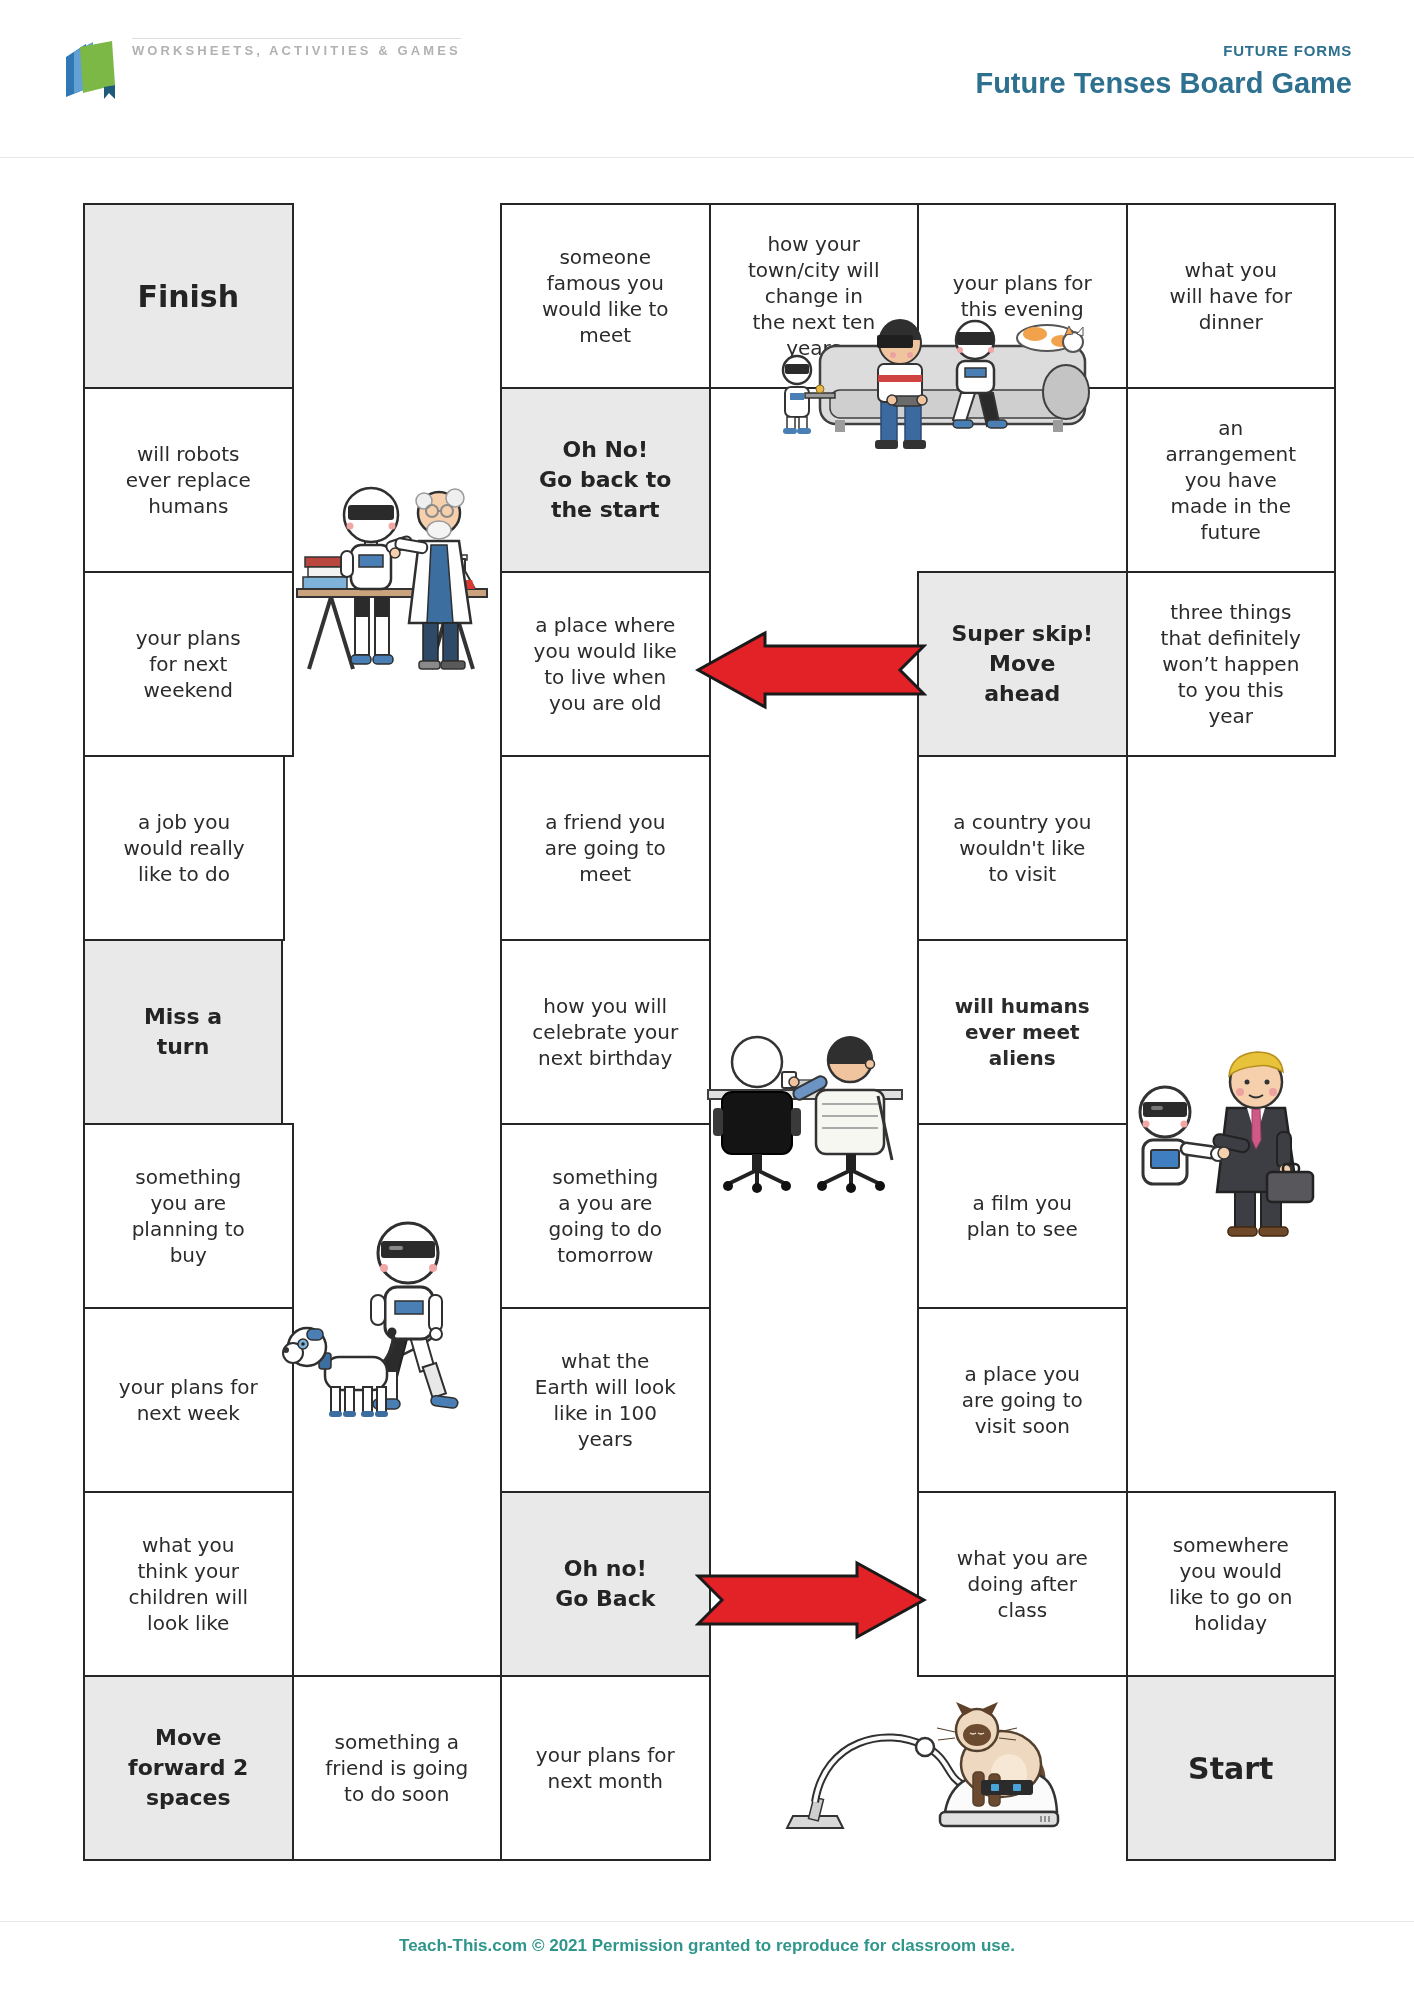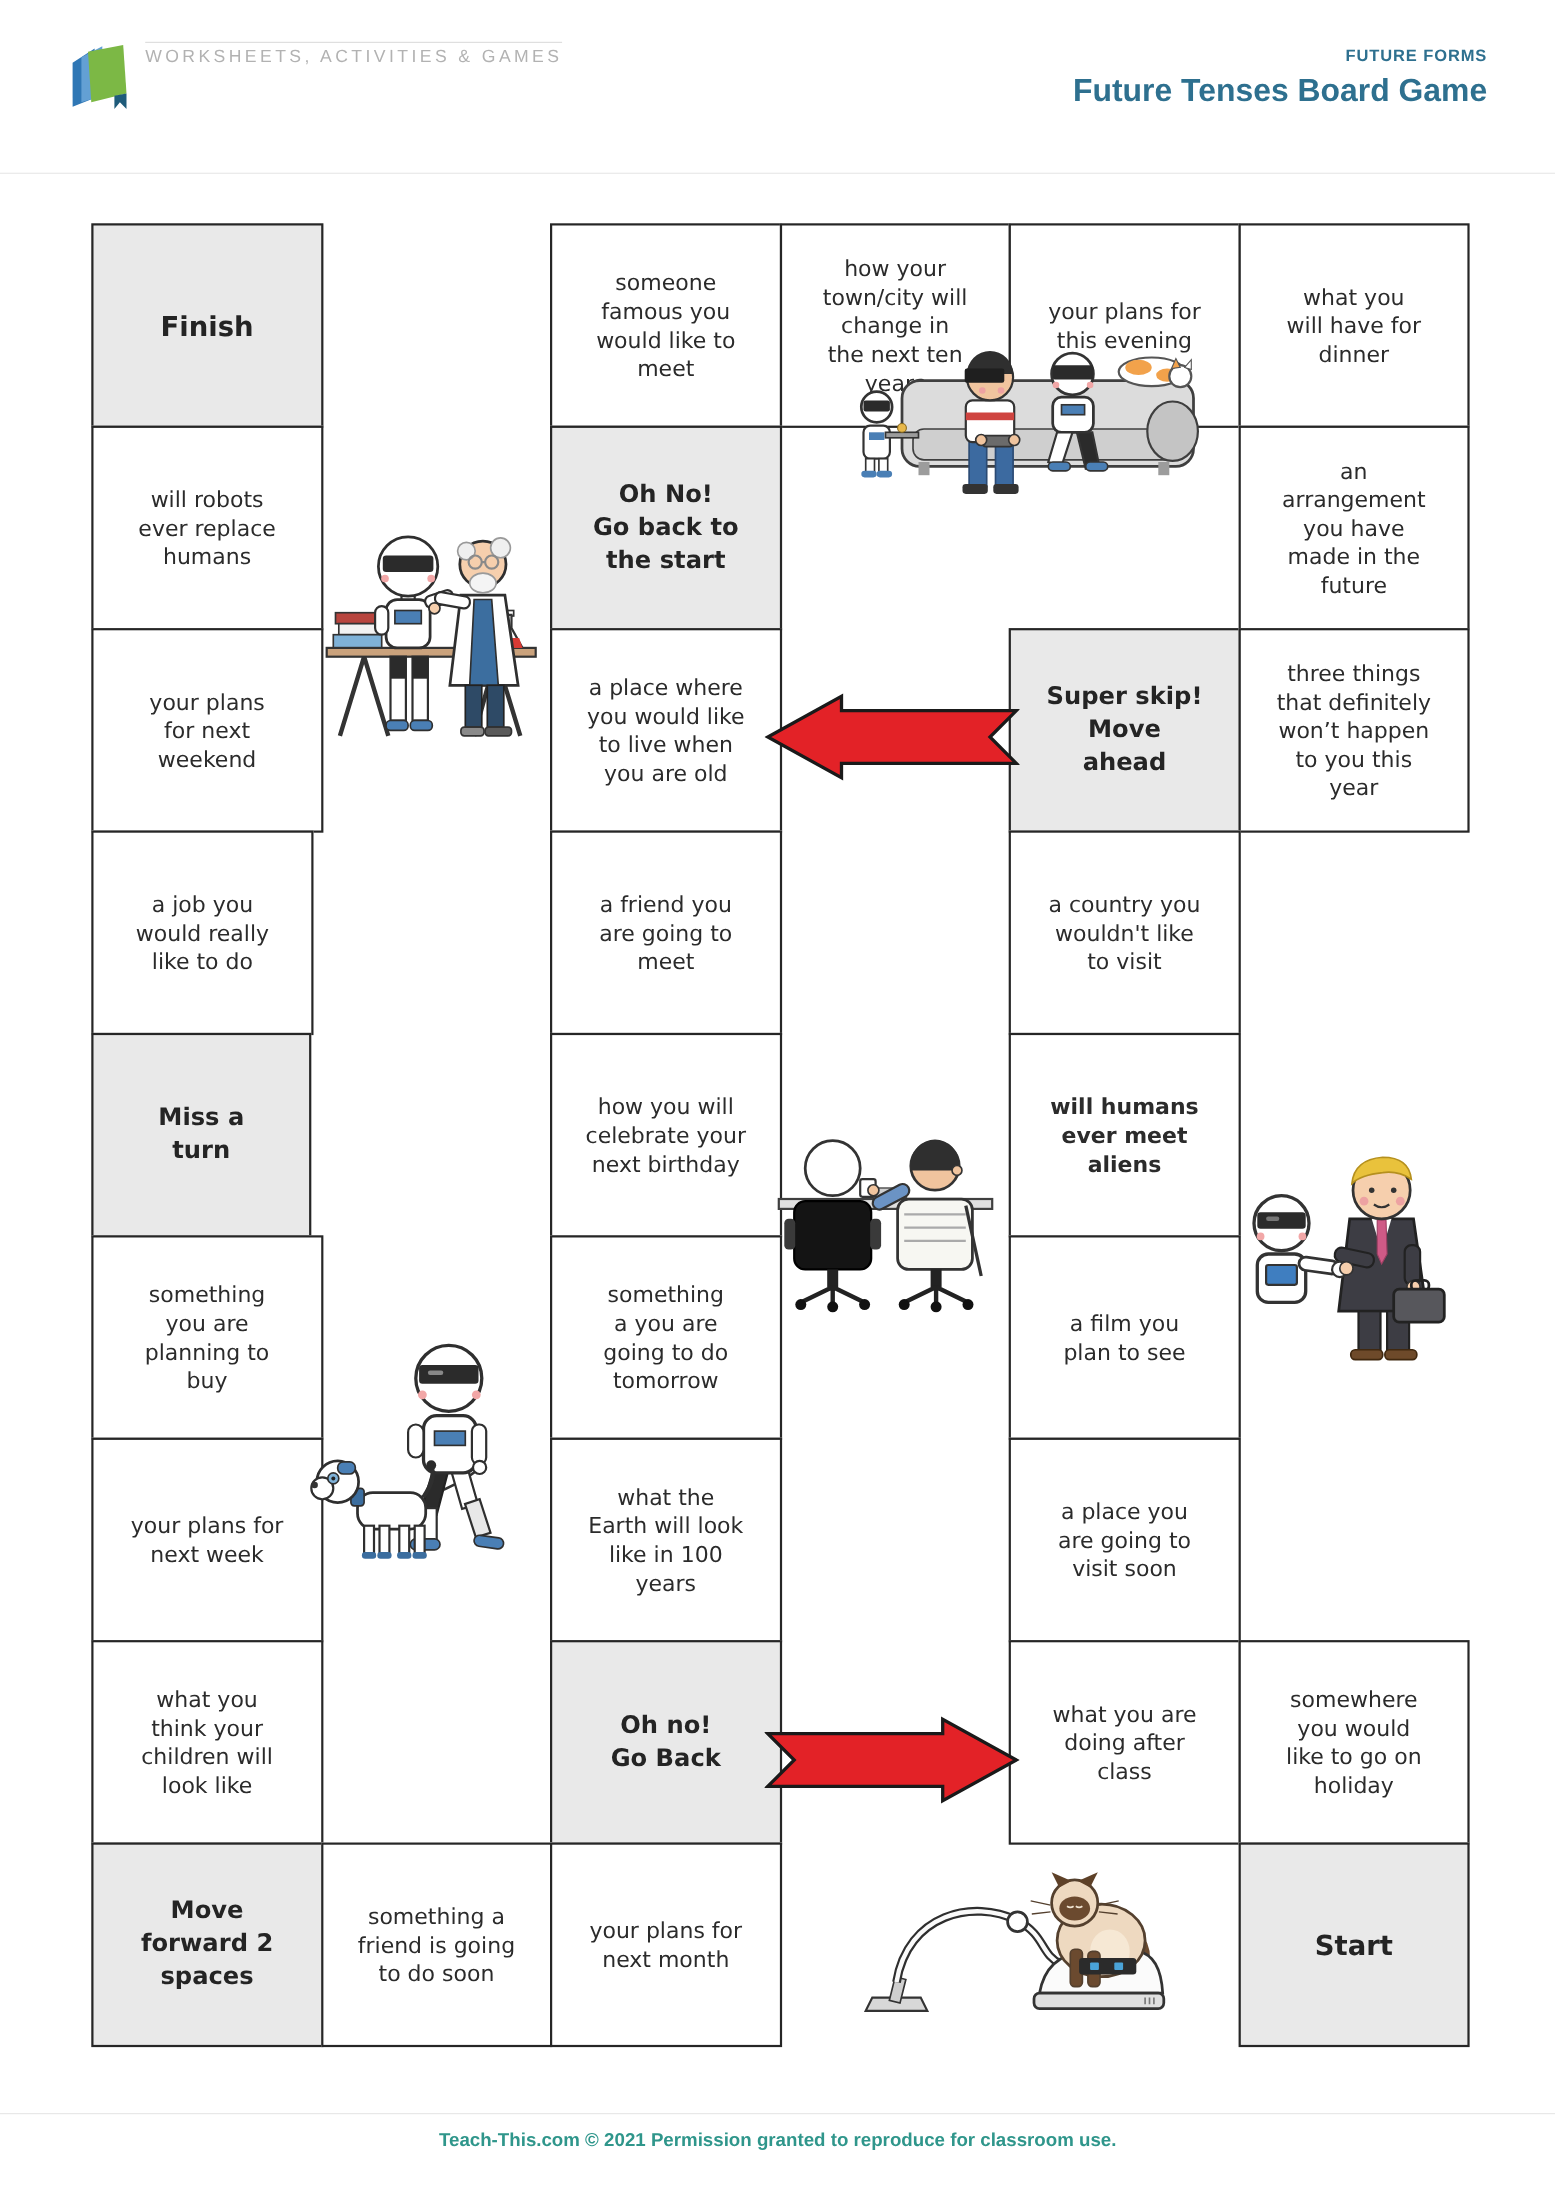--- a/index.html
+++ b/index.html
@@ -6,34 +6,34 @@
   #page{position:relative;width:1414px;height:2000px;background:#fff;overflow:hidden;
         font-family:"DejaVu Sans",sans-serif;color:#2b2b2b;}
   
   #logo{position:absolute;left:60px;top:34px;display:flex;align-items:flex-start;}
   #logo-icon{width:64px;height:68px;}
   #logo-textblock{margin-left:8px;font-family:"Liberation Sans",sans-serif;}
   #logo-brand{font-size:39px;font-weight:800;letter-spacing:-1px;line-height:1.05;}
   #brand-primary{color:#1f5b78;}
   #brand-secondary{color:#96c83f;}
   #logo-tagline{margin-top:4px;padding-top:4px;border-top:1px solid #dcdcdc;
-        font-size:16px;letter-spacing:3.1px;color:#b2b2b2;font-weight:400;}
+        font-size:13px;letter-spacing:3.1px;color:#b2b2b2;font-weight:700;}
   #header-right{position:absolute;right:62px;top:42px;text-align:right;
         font-family:"Liberation Sans",sans-serif;}
   #topic-label{font-size:15px;font-weight:700;letter-spacing:0.8px;color:#2e708f;}
   #page-title{margin-top:8px;font-size:29px;font-weight:700;color:#2e708f;}
   .rule{position:absolute;left:0;width:1414px;height:1px;background:#e6e6e6;}
   
   #board{position:absolute;left:83px;top:203px;width:1253px;height:1658px;}
   .cell{position:absolute;box-sizing:border-box;border:2px solid #262626;background:#fff;
         display:flex;align-items:center;justify-content:center;text-align:center;
         white-space:pre-line;padding:6px;z-index:1;}
   .cell.prompt{font-size:20px;line-height:1.3;color:#2b2b2b;}
   .cell.action{background:#e9e9e9;font-weight:bold;font-size:22px;line-height:1.35;color:#242424;}
-  .cell.endpoint{background:#e9e9e9;font-weight:bold;font-size:25px;color:#242424;}
+  .cell.endpoint{background:#e9e9e9;font-weight:bold;font-size:30px;color:#242424;}
   .overlay{position:absolute;z-index:2;pointer-events:none;}
   .arrow{position:absolute;z-index:3;pointer-events:none;}
   
   #footer-text{position:absolute;left:0;top:1936px;width:1414px;text-align:center;
         font-family:"Liberation Sans",sans-serif;font-size:17px;font-weight:700;color:#2f968b;}
 </style>
 </head>
 <body>
 
 <div id="page">

